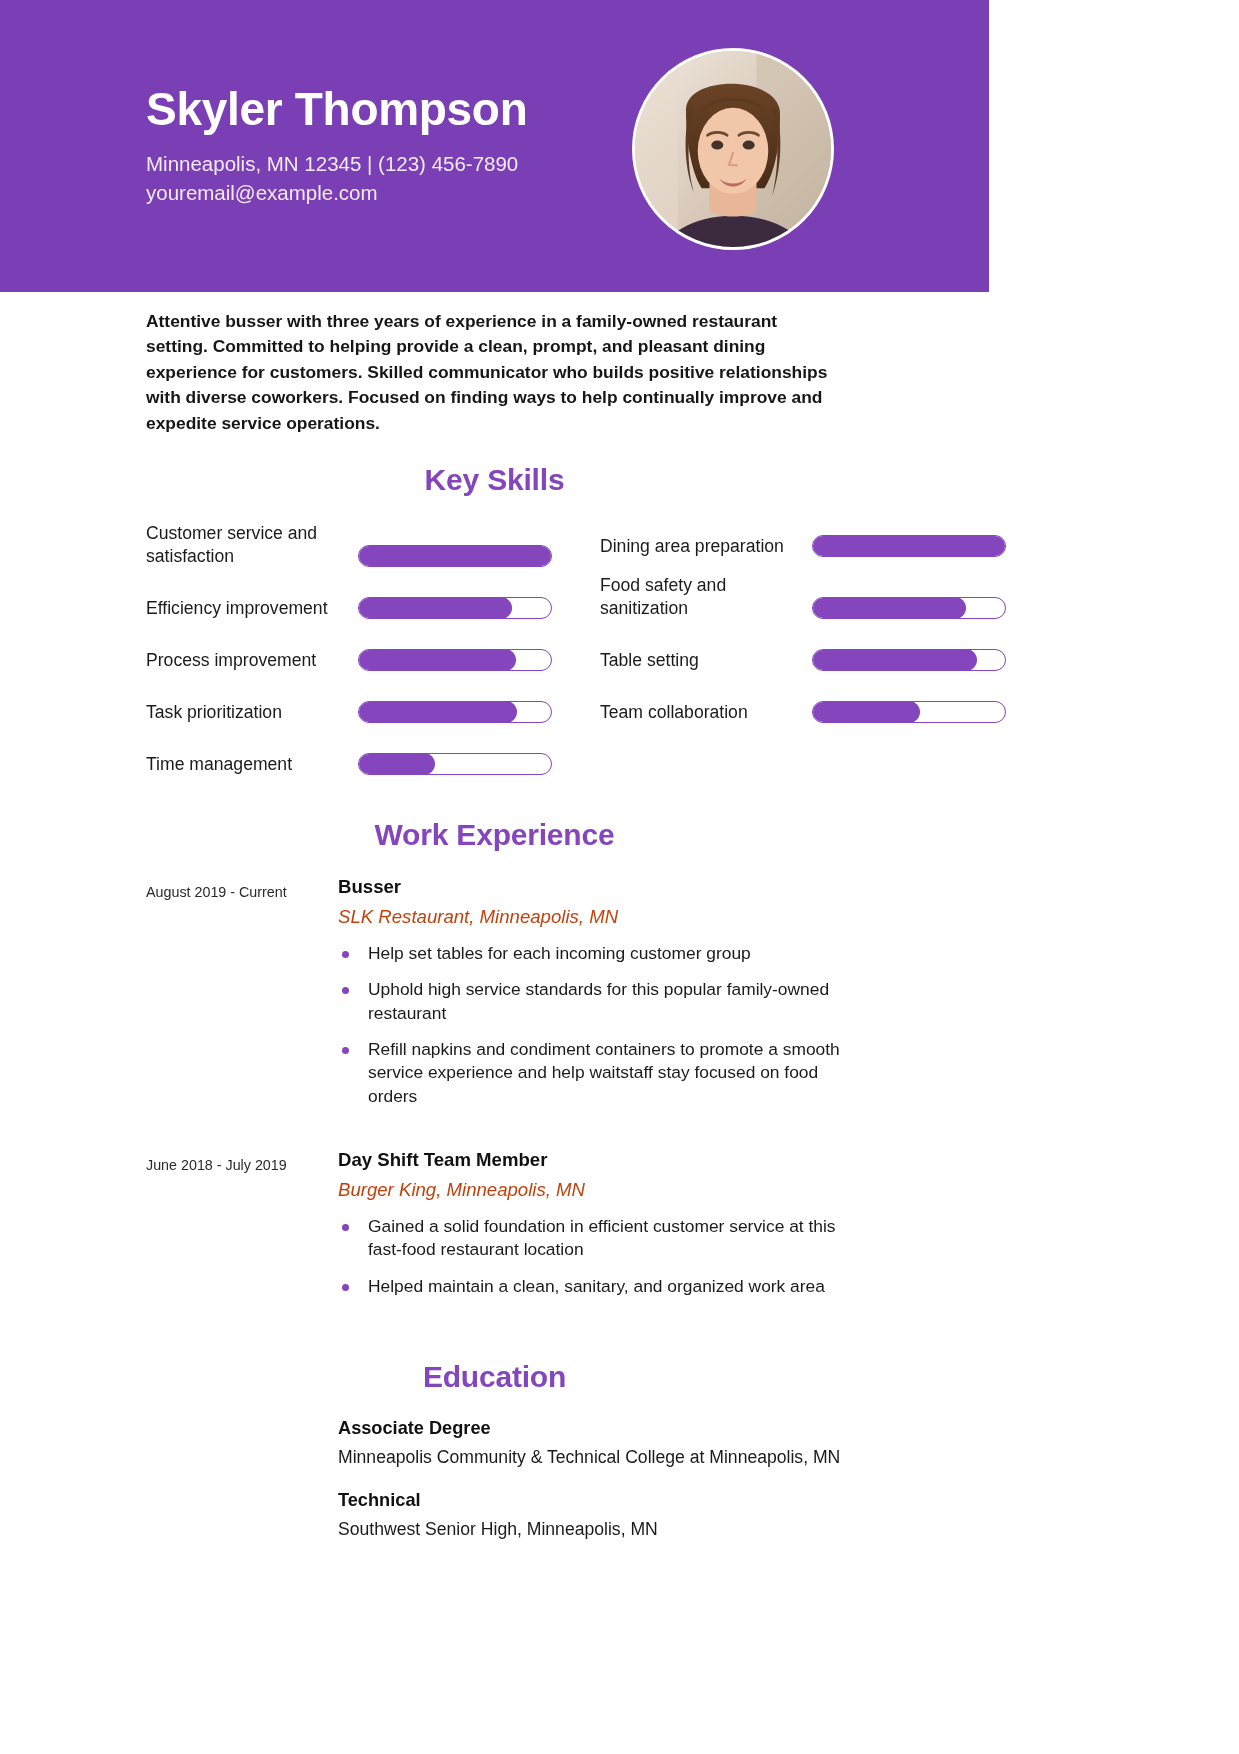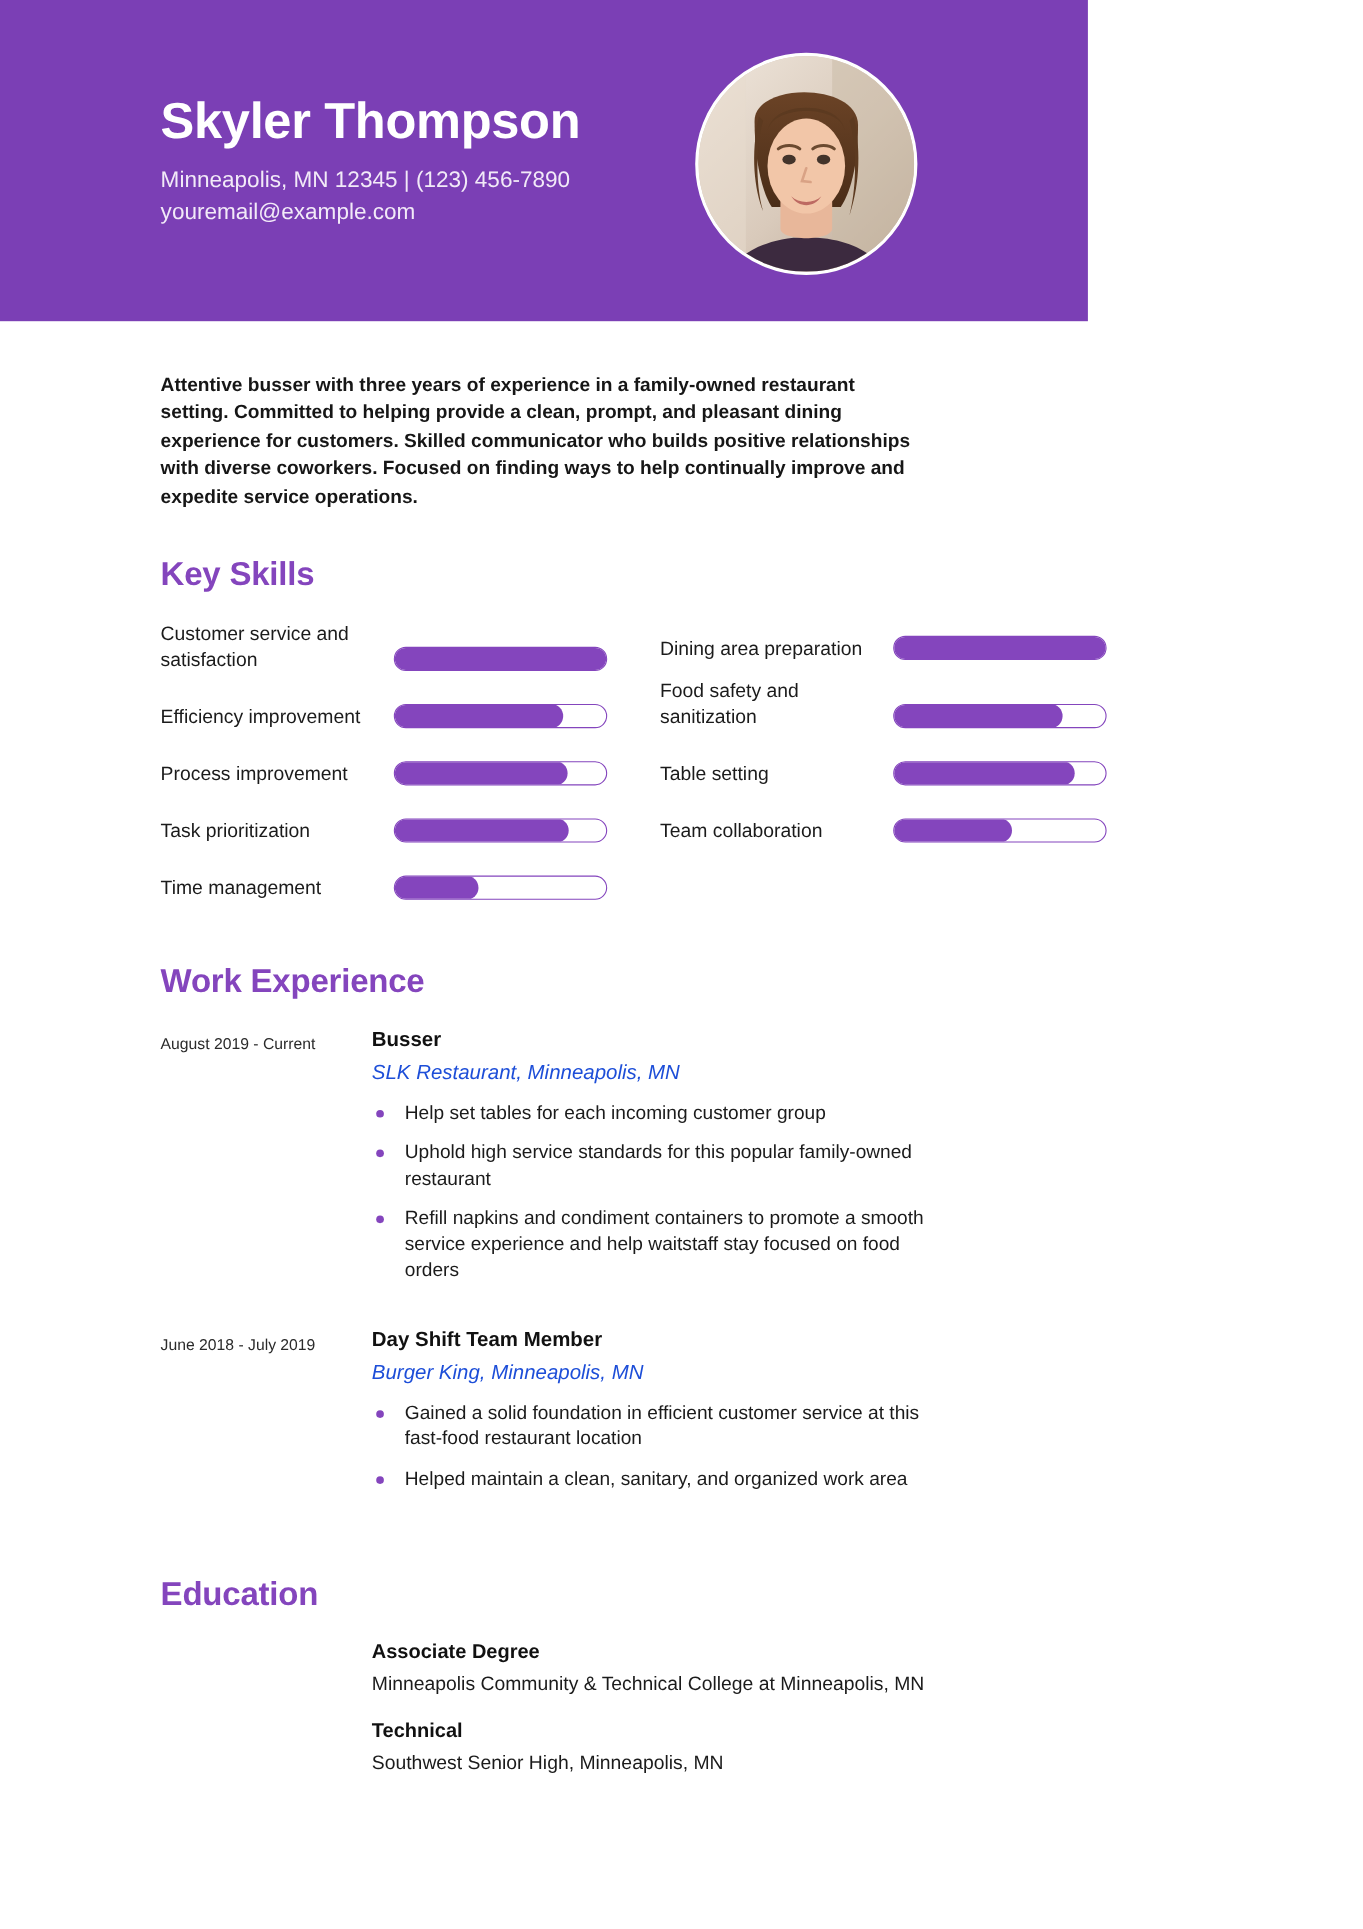--- a/index.html
+++ b/index.html
@@ -43,34 +43,35 @@
     overflow:hidden;
     background:#d8c8b8;
     border:3px solid #ffffff;
   }
   .photo svg { display:block; width:100%; height:100%; }
 
   
   .content { padding:0 146px 0 146px; box-sizing:border-box; }
 
   .summary {
-    margin-top:45px;
+    margin-top:17px;
     font-size:17.4px;
     font-weight:700;
     line-height:1.46;
     color:#161616;
     max-width:940px;
   }
 
   .section-title {
     color:#8445bd;
     font-size:30px;
     font-weight:700;
-    margin:42px 0 24px 0;
+    margin:27px 0 24px 0;
     letter-spacing:-0.2px;
+    text-align:center;
   }
 
   
   .skills-grid {
     display:grid;
     grid-template-columns:1fr 1fr;
     column-gap:48px;
   }
   .skill-col { display:block; }
   .skill-row {
@@ -118,21 +119,21 @@
   .exp-body { flex:1; padding-left:2px; }
   .exp-title {
     font-size:18.6px;
     font-weight:700;
     color:#111;
     margin:0 0 8px 0;
   }
   .exp-company {
     font-size:18.6px;
     font-style:italic;
-    color:#1d4ed8;
+    color:#c2410c;
     margin:0 0 14px 0;
   }
   .bullets { list-style:none; margin:0; padding:0 0 22px 0; }
   .bullets li {
     position:relative;
     padding-left:30px;
     margin-bottom:13px;
     font-size:17.4px;
     line-height:1.34;
     color:#1b1b1b;

